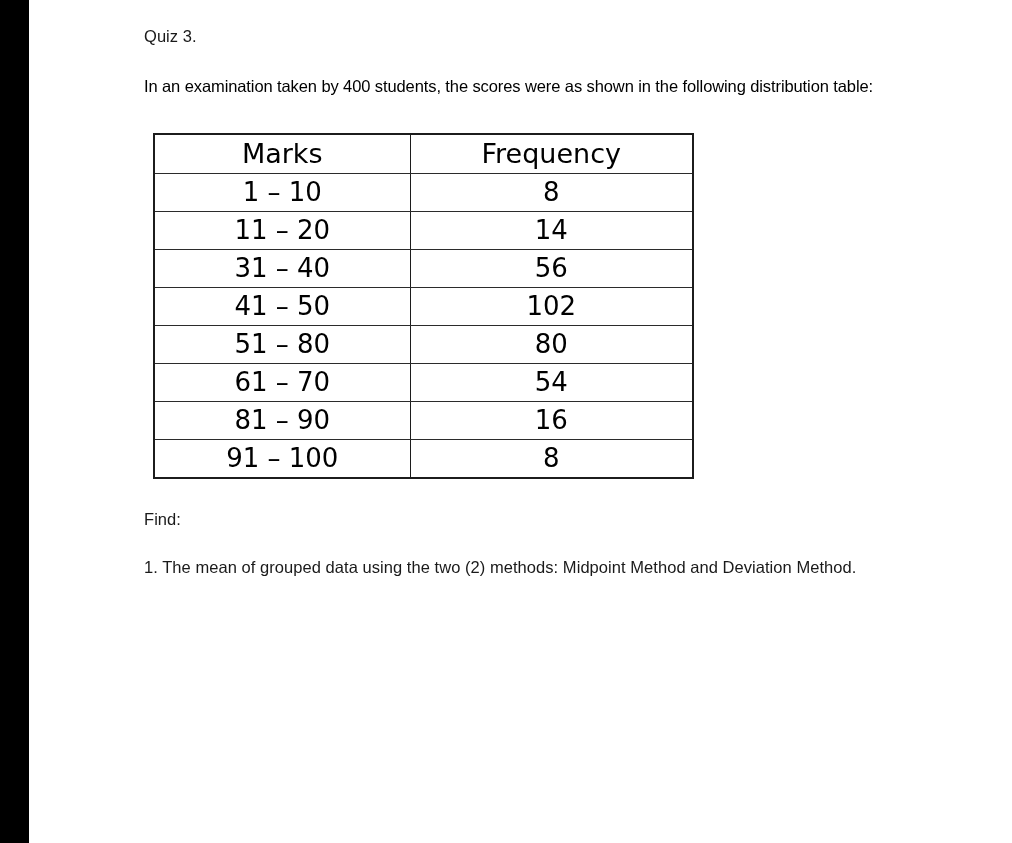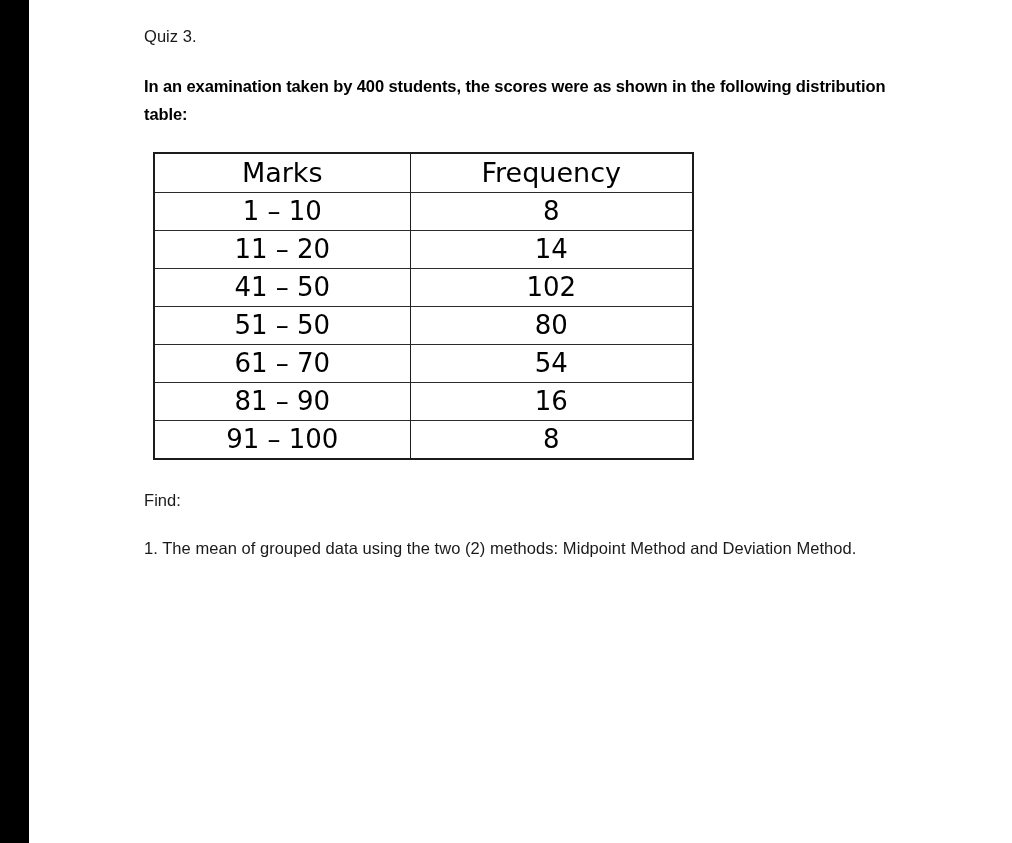--- a/index.html
+++ b/index.html
@@ -44,34 +44,34 @@
 
   .para {
     font-family: "Liberation Sans", sans-serif;
     font-size: 16.5px;
     line-height: 28px;
     color: #1a1a1a;
     margin: 0 0 21px 0;
     letter-spacing: 0.05px;
   }
   .para.bold {
-    font-weight: bold;
+    font-weight: normal;
     color: #000000;
     letter-spacing: -0.1px;
   }
   .para.tight {
     margin-bottom: 18px;
   }
   .para.quiz {
     margin-bottom: 22px;
   }
 
   
   #table-wrap {
-    margin-top: 24px;
+    margin-top: 33px;
     margin-bottom: 26px;
   }
   table.dist {
     border-collapse: collapse;
     table-layout: fixed;
     width: 539px;
     margin-left: 9px;   
     border: 2px solid #1c1c1c;
     background: #ffffff;
   }
@@ -138,25 +138,29 @@
         <tbody>
           <tr>
             <td>1 – 10</td>
             <td>8</td>
           </tr>
           <tr>
             <td>11 – 20</td>
             <td>14</td>
           </tr>
           <tr>
+            <td>31 – 40</td>
+            <td>56</td>
+          </tr>
+          <tr>
             <td>41 – 50</td>
             <td>102</td>
           </tr>
           <tr>
-            <td>51 – 50</td>
+            <td>51 – 80</td>
             <td>80</td>
           </tr>
           <tr>
             <td>61 – 70</td>
             <td>54</td>
           </tr>
           <tr>
             <td>81 – 90</td>
             <td>16</td>
           </tr>

